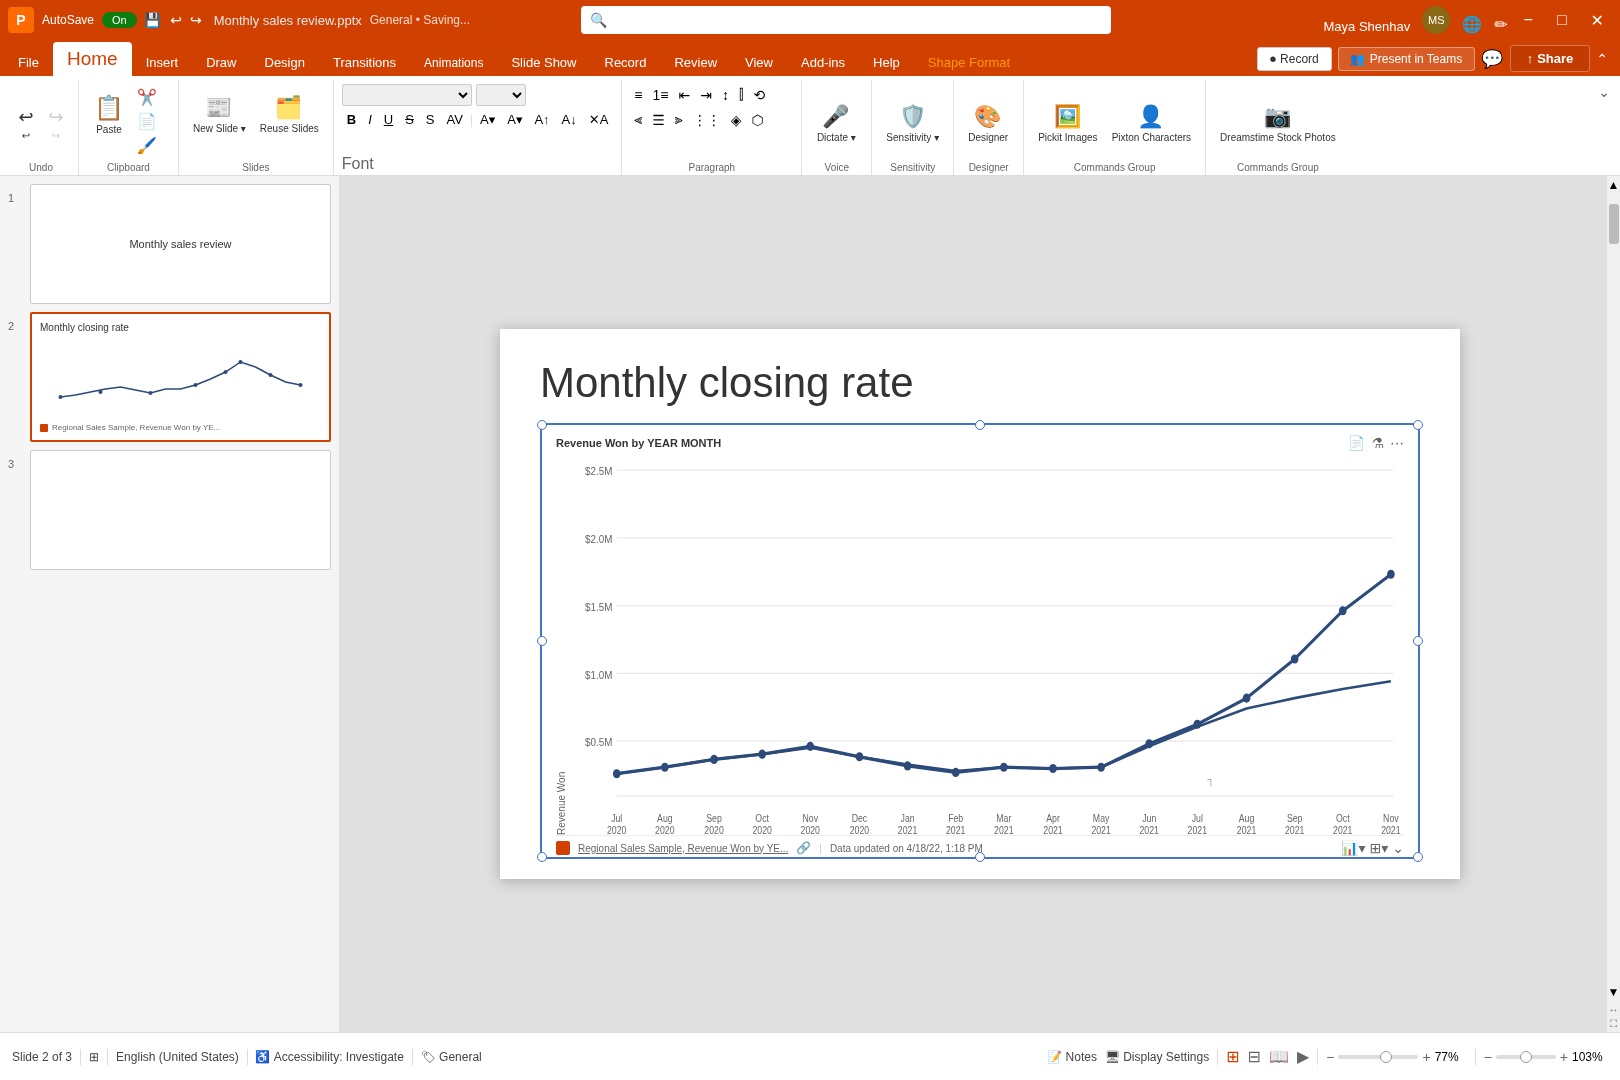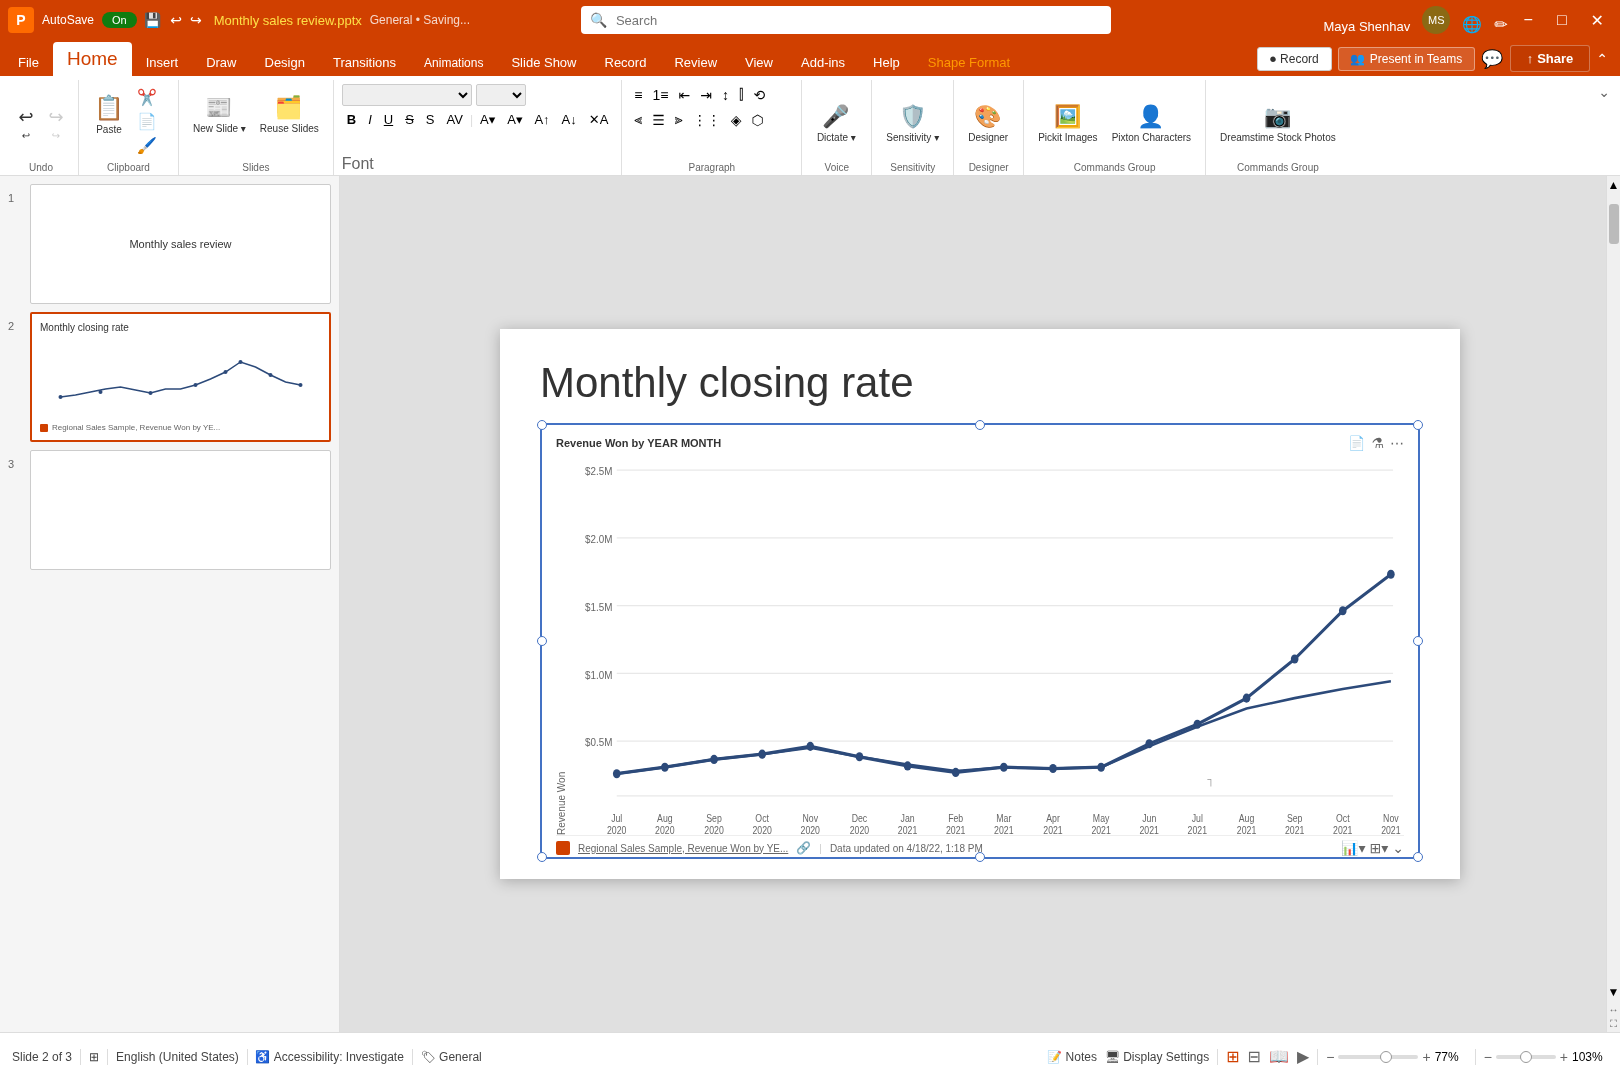--- a/index.html
+++ b/index.html
@@ -102,25 +102,24 @@
 
 <div id="titlebar">
   <div style="width:26px;height:26px;background:#ff6a00;border-radius:4px;display:flex;align-items:center;justify-content:center;font-weight:bold;font-size:14px;color:white;">P</div>
   <span style="font-size:12px;color:white;">AutoSave</span>
   <div style="background:#107c10;border-radius:10px;padding:2px 10px;font-size:11px;color:white;display:flex;align-items:center;gap:4px;">
     <span>On</span>
   </div>
   <span style="color:white;font-size:14px;">💾</span>
   <span style="color:white;font-size:14px;">↩</span>
   <span style="color:white;font-size:14px;">↪</span>
-  <span style="font-size:13px;color:#fde047;margin-left:4px;text-align:right;">Monthly sales review.pptx</span>
+  <span style="font-size:13px;color:#e5e5e5;margin-left:4px;text-align:right;">Monthly sales review.pptx</span>
   <span style="font-size:12px;color:rgba(255,255,255,0.8);">General • Saving...</span>
   <div style="flex:1;max-width:530px;margin:0 auto;background:white;border-radius:4px;height:28px;display:flex;align-items:center;padding:0 10px;gap:8px;color:#666;">
     <span style="font-size:14px;">🔍</span>
-    <input style="border: none; outline: none; font-size: 13px; color: rgb(51, 51, 51); width: 100%;" placeholder="Search">
   </div>
   <div style="display:flex;align-items:flex-end;gap:12px;margin-left:auto;">
     <span style="font-size:13px;color:white;">Maya Shenhav</span>
     <div style="width:28px;height:28px;border-radius:50%;background:#8b6914;display:flex;align-items:center;justify-content:center;font-size:11px;color:white;">MS</div>
     <span style="color:white;font-size:16px;">🌐</span>
     <span style="color:white;font-size:16px;">✏</span>
   </div>
   <button style="background:none;border:none;color:white;font-size:16px;cursor:pointer;padding:2px 8px;">−</button>
   <button style="background:none;border:none;color:white;font-size:16px;cursor:pointer;padding:2px 8px;">□</button>
   <button style="background:none;border:none;color:white;font-size:16px;cursor:pointer;padding:2px 8px;">✕</button>

